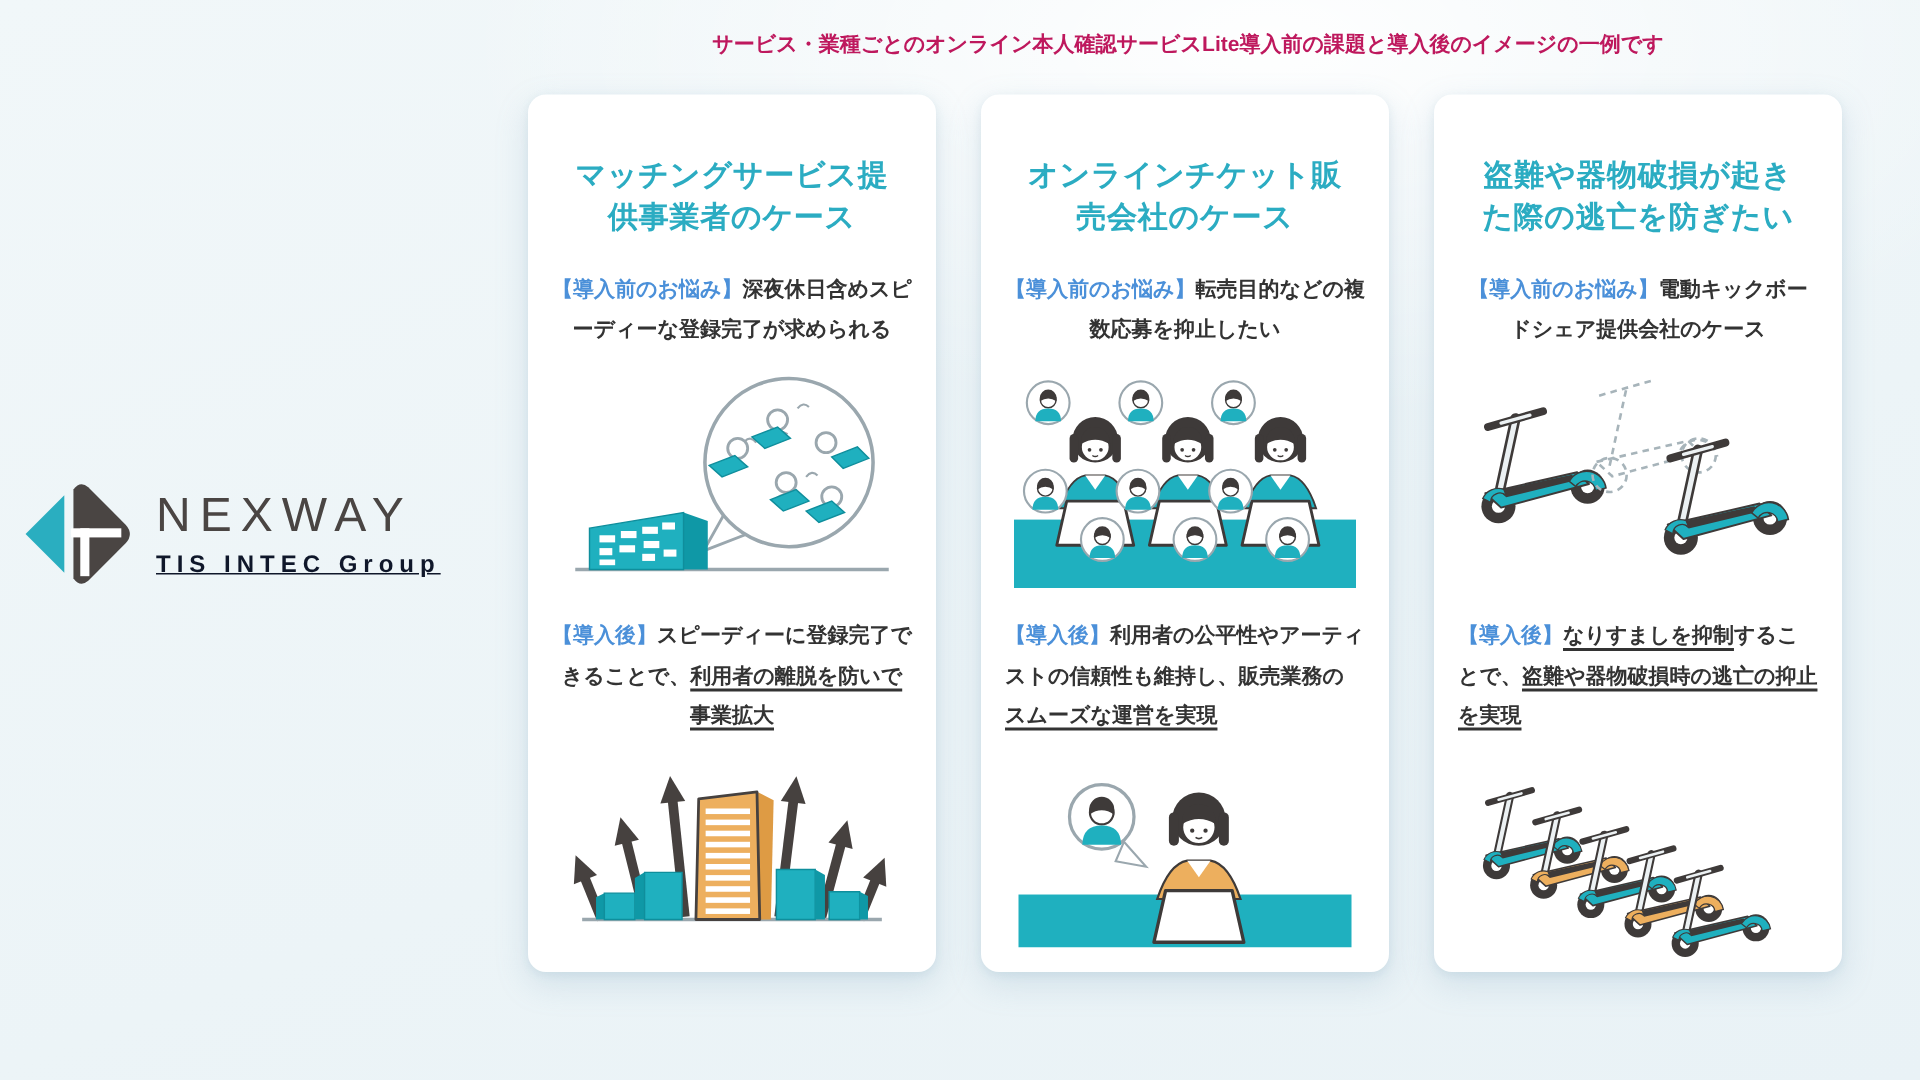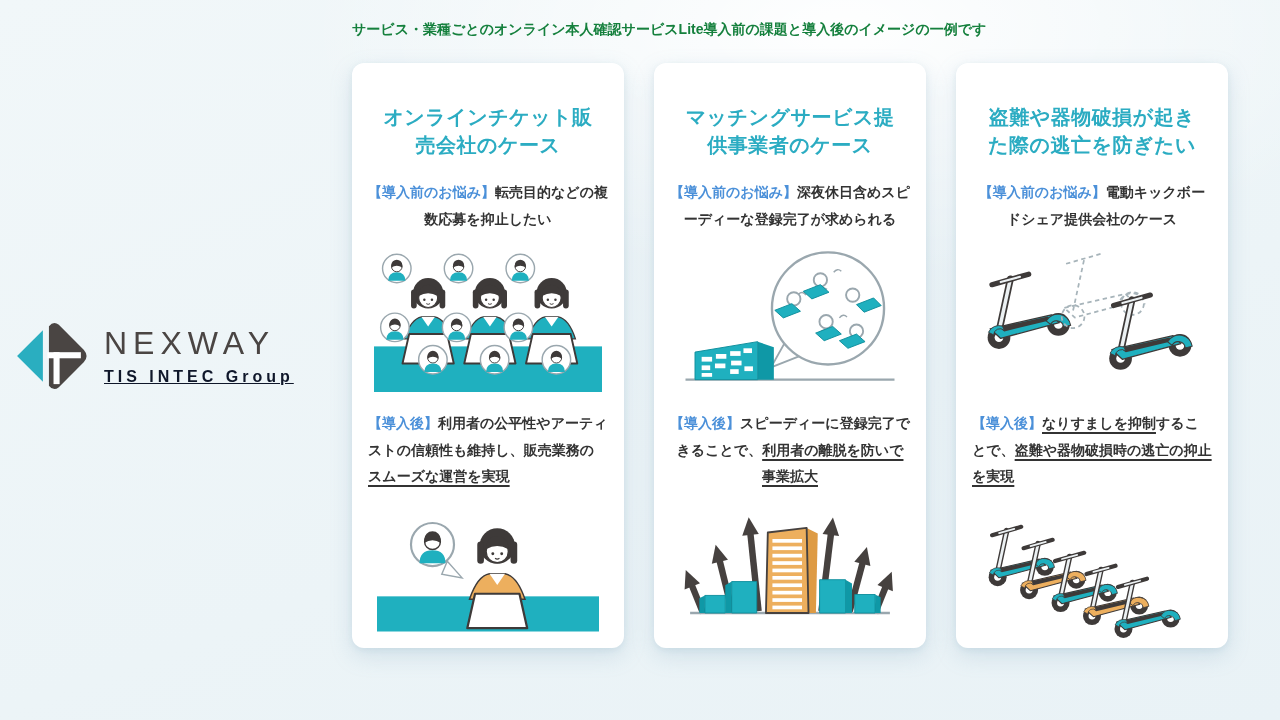--- a/index.html
+++ b/index.html
@@ -16,21 +16,21 @@
 
   
   .logo { position:absolute; left:14px; top:318px; display:flex; align-items:center; gap:14px; }
   .logo-text .name { font-size:32px; font-weight:500; letter-spacing:6px; color:#4a4543; line-height:1; }
   .logo-text .group { font-size:16px; font-weight:700; letter-spacing:4px; color:#0f172a; margin-top:9px;text-decoration:underline; }
 
   
   .main { position:absolute; left:352px; top:0; width:880px; }
   .page-title { margin-top:12px; text-align:center; font-size:27px; font-weight:700;
                 color:#2bacc2; letter-spacing:1px; }
-  .page-subtitle { margin-top:21px; text-align:left; font-size:14px; font-weight:600; color:#15803d; }
+  .page-subtitle { margin-top:21px; text-align:center; font-size:14px; font-weight:600; color:#be185d; }
 
   .cards { margin-top:24px; display:flex; gap:30px; }
   .card { width:272px; height:585px; background:#fff; border-radius:12px;
           box-shadow:0 8px 22px rgba(120,160,185,.22), 0 2px 6px rgba(120,160,185,.14);
           padding:40px 16px 0; overflow:hidden; }
   .card-title { width:222px; margin:0 auto; text-align:center; font-size:20px; line-height:1.4;
                 font-weight:700; color:#2bacc2; letter-spacing:.5px; }
   .before, .after { width:240px; margin:20px auto 0; font-size:14px; line-height:1.9; font-weight:700; color:#333; }
   .before { text-align:center; }
   .after  { margin-top:18px; }
@@ -98,51 +98,20 @@
     <div class="group">TIS INTEC Group</div>
   </div>
 </div>
 
 <div class="main">
   <p class="page-subtitle">サービス・業種ごとのオンライン本人確認サービスLite導入前の課題と導入後のイメージの一例です</p>
 
   <div class="cards">
 
     <article class="card">
-      <h2 class="card-title">オンラインチケット販売会社のケース</h2>
-      <p class="before"><span class="label">【導入前のお悩み】</span><span>転売目的などの複数応募を抑止したい</span></p>
-      <div class="illus">
-        <svg viewBox="0 0 240 160">
-          <rect x="0" y="112" width="240" height="48" fill="#1FB0BF"></rect>
-          <use href="#woman-shape" transform="translate(57,58)" style="color:#1FB0BF"></use>
-          <use href="#woman-shape" transform="translate(122,58)" style="color:#1FB0BF"></use>
-          <use href="#woman-shape" transform="translate(187,58)" style="color:#1FB0BF"></use>
-          <use href="#avatar-man" transform="translate(24,30)"></use>
-            <use href="#avatar-man" transform="translate(22,92)"></use>
-            <use href="#avatar-man" transform="translate(62,126)"></use>
-          <use href="#avatar-man" transform="translate(89,30)"></use>
-            <use href="#avatar-man" transform="translate(87,92)"></use>
-            <use href="#avatar-man" transform="translate(127,126)"></use>
-          <use href="#avatar-man" transform="translate(154,30)"></use>
-            <use href="#avatar-man" transform="translate(152,92)"></use>
-            <use href="#avatar-man" transform="translate(192,126)"></use>
-        </svg>
-      </div>
-      <p class="after"><span class="label">【導入後】</span><span>利用者の公平性やアーティストの信頼性も維持し、販売業務の</span><span class="ul">スムーズな運営を実現</span></p>
-      <div class="illus second">
-        <svg viewBox="0 0 240 160">
-          <rect x="0" y="102" width="240" height="38" fill="#1FB0BF"></rect>
-          <polygon points="76,64 92,82 70,78" fill="#fff" stroke="#9AA7AE" stroke-width="1.5"></polygon>
-          <use href="#avatar-man" transform="translate(60,46) scale(1.55)"></use>
-          <use href="#woman-shape" transform="translate(130,50) scale(1.2)" style="color:#EDAF5E"></use>
-        </svg>
-      </div>
-    </article>
-
-    <article class="card">
       <h2 class="card-title">マッチングサービス提供事業者のケース</h2>
       <p class="before"><span class="label">【導入前のお悩み】</span><span>深夜休日含めスピーディーな登録完了が求められる</span></p>
       <div class="illus">
         <svg viewBox="0 0 240 160">
           <line x1="10" y1="147" x2="230" y2="147" stroke="#9AA7AE" stroke-width="2.5"></line>
           <polygon points="118,102 100,134 136,120" fill="#fff" stroke="#9AA7AE" stroke-width="2"></polygon>
           <circle cx="160" cy="72" r="59" fill="#fff" stroke="#9AA7AE" stroke-width="2.5"></circle>
           <path d="M166,34 q4,-5 8,-1" stroke="#9AA7AE" stroke-width="1.5" fill="none"></path>
           <path d="M137,58 q-4,-5 -8,-1" stroke="#9AA7AE" stroke-width="1.5" fill="none"></path>
           <path d="M172,82 q4,-5 8,-1" stroke="#9AA7AE" stroke-width="1.5" fill="none"></path>
@@ -224,20 +193,51 @@
             <rect x="101" y="88" width="32" height="4"></rect>
               <rect x="101" y="96" width="32" height="4"></rect>
             <rect x="101" y="104" width="32" height="4"></rect>
               <rect x="101" y="112" width="32" height="4"></rect>
           </g>
         </svg>
       </div>
     </article>
 
     <article class="card">
+      <h2 class="card-title">オンラインチケット販売会社のケース</h2>
+      <p class="before"><span class="label">【導入前のお悩み】</span><span>転売目的などの複数応募を抑止したい</span></p>
+      <div class="illus">
+        <svg viewBox="0 0 240 160">
+          <rect x="0" y="112" width="240" height="48" fill="#1FB0BF"></rect>
+          <use href="#woman-shape" transform="translate(57,58)" style="color:#1FB0BF"></use>
+          <use href="#woman-shape" transform="translate(122,58)" style="color:#1FB0BF"></use>
+          <use href="#woman-shape" transform="translate(187,58)" style="color:#1FB0BF"></use>
+          <use href="#avatar-man" transform="translate(24,30)"></use>
+            <use href="#avatar-man" transform="translate(22,92)"></use>
+            <use href="#avatar-man" transform="translate(62,126)"></use>
+          <use href="#avatar-man" transform="translate(89,30)"></use>
+            <use href="#avatar-man" transform="translate(87,92)"></use>
+            <use href="#avatar-man" transform="translate(127,126)"></use>
+          <use href="#avatar-man" transform="translate(154,30)"></use>
+            <use href="#avatar-man" transform="translate(152,92)"></use>
+            <use href="#avatar-man" transform="translate(192,126)"></use>
+        </svg>
+      </div>
+      <p class="after"><span class="label">【導入後】</span><span>利用者の公平性やアーティストの信頼性も維持し、販売業務の</span><span class="ul">スムーズな運営を実現</span></p>
+      <div class="illus second">
+        <svg viewBox="0 0 240 160">
+          <rect x="0" y="102" width="240" height="38" fill="#1FB0BF"></rect>
+          <polygon points="76,64 92,82 70,78" fill="#fff" stroke="#9AA7AE" stroke-width="1.5"></polygon>
+          <use href="#avatar-man" transform="translate(60,46) scale(1.55)"></use>
+          <use href="#woman-shape" transform="translate(130,50) scale(1.2)" style="color:#EDAF5E"></use>
+        </svg>
+      </div>
+    </article>
+
+    <article class="card">
       <h2 class="card-title">盗難や器物破損が起きた際の逃亡を防ぎたい</h2>
       <p class="before"><span class="label">【導入前のお悩み】</span><span>電動キックボードシェア提供会社のケース</span></p>
       <div class="illus">
         <svg viewBox="0 0 240 160">
           <use href="#scooter-shape" transform="translate(0,30) scale(0.92)" style="color:#1FB0BF"></use>
           <g stroke="#A7B4BA" stroke-width="2" stroke-dasharray="5 4" fill="none" transform="translate(78,8) scale(0.92)">
             <circle cx="24" cy="79" r="13"></circle>
               <circle cx="92" cy="64" r="13"></circle>
             <polygon points="14,69 84,53 93,62 26,80"></polygon>
             <line x1="24" y1="72" x2="37" y2="12"></line>

